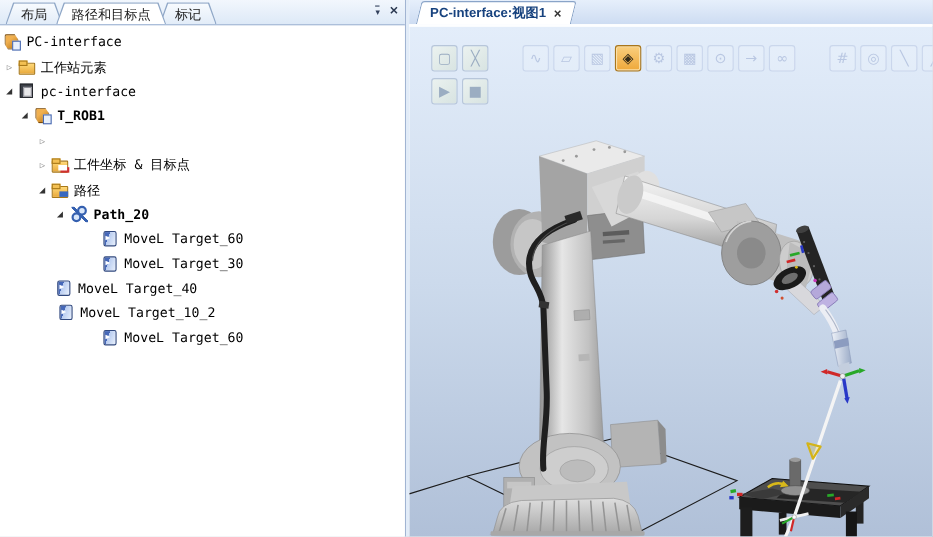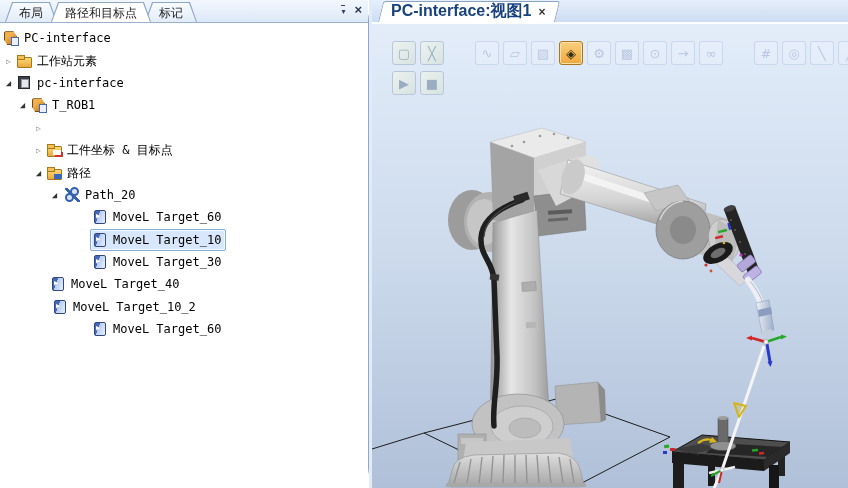--- a/index.html
+++ b/index.html
@@ -1,20 +1,20 @@
 <!DOCTYPE html>
 <html><head>
 <meta charset="utf-8">
 <style>
   html,body{margin:0;padding:0;background:#9aa8bc;}
   #app{position:relative;width:848px;height:488px;background:#fff;overflow:hidden;
        font-family:"Liberation Sans","DejaVu Sans",sans-serif;display:flex;}
   
   #left-panel{width:368px;height:488px;background:#fff;border-right:1px solid #8fa6c8;
-              display:flex;flex-direction:column;flex:none;border-radius:20px;}
+              display:flex;flex-direction:column;flex:none;}
   #ltabbar{height:22px;background:linear-gradient(#f2f7fd,#dde9f7);border-bottom:1px solid #9ab0d2;
            display:flex;align-items:flex-end;position:relative;flex:none;}
   #ltabs{display:flex;align-items:flex-end;padding-left:5px;}
   .ltab{position:relative;height:20px;margin-right:-6px;cursor:default;}
   .ltab .bgb{position:absolute;inset:0;clip-path:polygon(7px 0,calc(100% - 7px) 0,100% 100%,0 100%);background:#8ea6c6;}
   .ltab .bgf{position:absolute;inset:1px 1px 0 1px;clip-path:polygon(7px 0,calc(100% - 7px) 0,100% 100%,0 100%);
              background:linear-gradient(#f8fbfe,#e2ecf8);}
   .ltab.active{z-index:2;}
   .ltab.active .bgf{background:#ffffff;}
   .ltab .lbl{position:relative;z-index:1;display:block;padding:3px 14px 0 14px;font-size:12px;color:#1c1c1c;white-space:nowrap;}
@@ -23,21 +23,21 @@
   .wclose{font-size:13px;font-weight:bold;color:#2a3850;line-height:12px;cursor:default;}
   #tree{flex:1;background:#fff;padding-top:4px;overflow:hidden;
         font-family:"DejaVu Sans Mono","Liberation Mono",monospace;font-size:12px;color:#000;}
   .trow{position:relative;height:22.4px;display:flex;align-items:center;white-space:nowrap;}
   .exp{position:absolute;top:50%;transform:translateY(-50%);width:11px;text-align:center;font-size:8px;cursor:default;}
   .exp.collapsed{color:#8a8a8a;}
   .exp.expanded{color:#333;font-size:9px;}
   .tcontent{display:inline-flex;align-items:center;height:20px;padding:0 4px 0 2px;border:1px solid transparent;border-radius:2px;}
   .tcontent.sel{background:#d9e7fc;border-color:#86acdc;box-shadow:inset 0 0 0 1px rgba(255,255,255,.7);}
   .tlabel{line-height:14px;}
-  .tlabel.bold{font-weight:normal;}
+  .tlabel.bold{font-weight:bold;}
   
   .ti{width:15px;height:14px;position:relative;flex:none;margin-right:5px;}
   .ti-folder-icon::before,.ti-tooldata-folder-icon::before,.ti-workobject-folder-icon::before,.ti-path-folder-icon::before{
      content:"";position:absolute;left:0;top:3px;width:13px;height:9px;
      background:linear-gradient(#ffd978,#e8a93c);border:1px solid #a87818;border-radius:1px;}
   .ti-folder-icon::after,.ti-tooldata-folder-icon::after,.ti-workobject-folder-icon::after,.ti-path-folder-icon::after{
      content:"";position:absolute;left:0;top:1px;width:6px;height:3px;background:#f3c053;border:1px solid #a87818;}
   .ti-tooldata-folder-icon::after{box-shadow:7px 7px 0 0 #d03030;}
   .ti-workobject-folder-icon::after{box-shadow:6px 6px 0 0 #ffffff,8px 8px 0 0 #d03030;}
   .ti-path-folder-icon::after{box-shadow:7px 7px 0 0 #3868c0;}
@@ -59,21 +59,21 @@
   
   #splitter{width:3px;height:488px;background:#e2ecf8;flex:none;cursor:ew-resize;}
   
   #right-panel{width:476px;height:488px;display:flex;flex-direction:column;flex:none;}
   #vtabbar{height:22px;background:linear-gradient(#e6effb,#cddcf2);border-bottom:2px solid #fdfeff;
            display:flex;align-items:flex-end;flex:none;}
   .vtab{position:relative;height:21px;margin-left:6px;}
   .vtab .vbg{position:absolute;inset:0;background:#ffffff;border:1px solid #8aa4c8;border-bottom:none;
              border-radius:3px 3px 0 0;transform:skewX(-14deg);transform-origin:100% 100%;}
   .vtab-inner{position:relative;z-index:1;display:flex;align-items:center;height:100%;padding:0 9px 0 13px;}
-  .vtab-label{font-size:16px;font-weight:bold;color:#17427e;white-space:nowrap;}
+  .vtab-label{font-size:12px;font-weight:bold;color:#17427e;white-space:nowrap;}
   .vtab-close{font-size:12px;font-weight:bold;color:#333;margin-left:7px;line-height:12px;cursor:default;}
   #view3d{position:relative;width:476px;height:464px;overflow:hidden;flex:none;}
   #view3d svg{position:absolute;left:0;top:0;}
   .vtb{position:absolute;left:20px;display:flex;}
   #vtoolbar1{top:17px;}
   #vtoolbar2{top:47px;}
   .ticon{width:22px;height:22px;border-radius:3px;display:flex;align-items:center;justify-content:center;
          font-size:13px;margin-right:4px;flex:none;cursor:default;
          font-family:"DejaVu Sans",sans-serif;}
   .ticon.group-start{margin-left:27px;}
@@ -160,26 +160,20 @@
           <span class="exp expanded" style="left: 49px;">◢</span>
           <span class="tcontent">
             <span class="ti ti-path-icon"></span>
             <span class="tlabel bold">Path_20</span>
           </span>
         </div>
         <div class="trow" style="padding-left: 90px;">
           <span class="tcontent">
             <span class="ti ti-movel-icon"></span>
             <span class="tlabel">MoveL Target_60</span>
-          </span>
-        </div>
-        <div class="trow" style="padding-left: 90px;">
-          <span class="tcontent sel">
-            <span class="ti ti-movel-icon"></span>
-            <span class="tlabel">MoveL Target_10</span>
           </span>
         </div>
         <div class="trow" style="padding-left: 90px;">
           <span class="tcontent">
             <span class="ti ti-movel-icon"></span>
             <span class="tlabel">MoveL Target_30</span>
           </span>
         </div>
         <div class="trow" style="padding-left: 48px;">
           <span class="tcontent">

